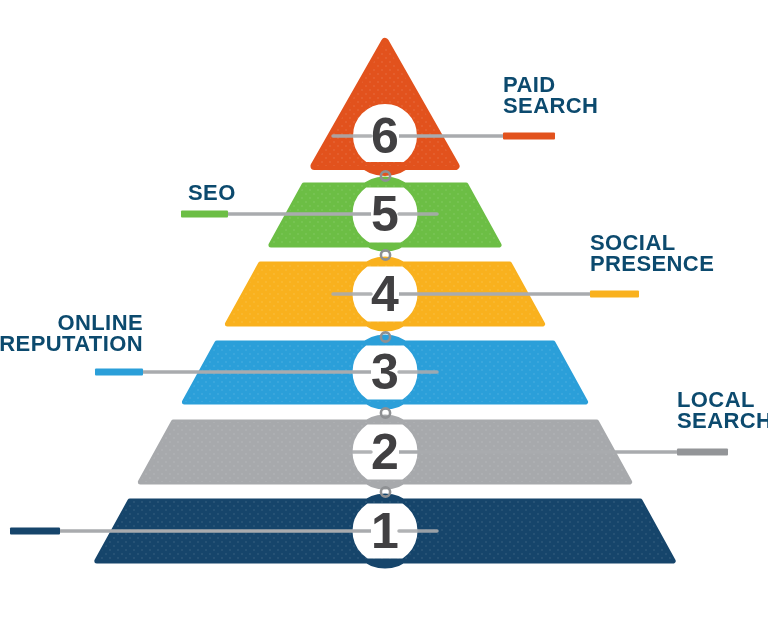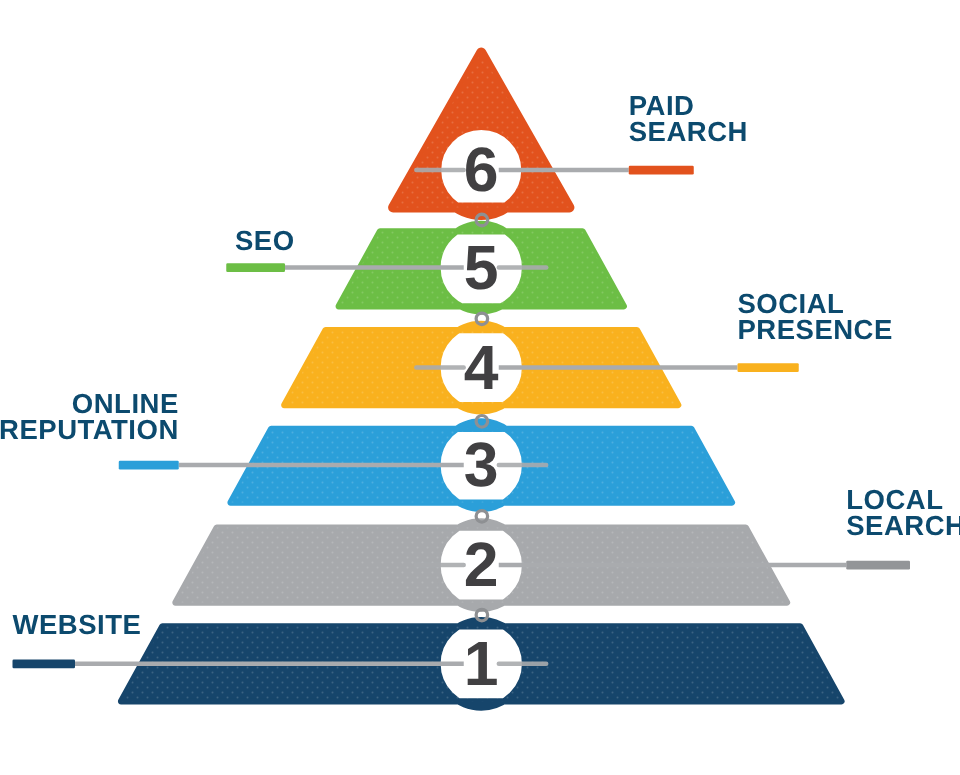--- a/index.html
+++ b/index.html
@@ -75,21 +75,20 @@
 
   <div class="lvl-label" style="left:590px;top:232px">SOCIAL
 PRESENCE</div>
 
   <div class="lvl-label align-right" style="right:625px;top:312px">ONLINE
 REPUTATION</div>
 
   <div class="lvl-label" style="left:677px;top:389px">LOCAL
 SEARCH</div>
 
-  <div class="lvl-label" style="left:10px;top:489px">WEBSITE</div>
 
   <div class="lvl-num" style="left:385px;top:136px">6</div>
   <div class="lvl-num" style="left:385px;top:214px">5</div>
   <div class="lvl-num" style="left:385px;top:294px">4</div>
   <div class="lvl-num" style="left:385px;top:372px">3</div>
   <div class="lvl-num" style="left:385px;top:452px">2</div>
   <div class="lvl-num" style="left:385px;top:531px">1</div>
 </div>
 
 </body></html>

